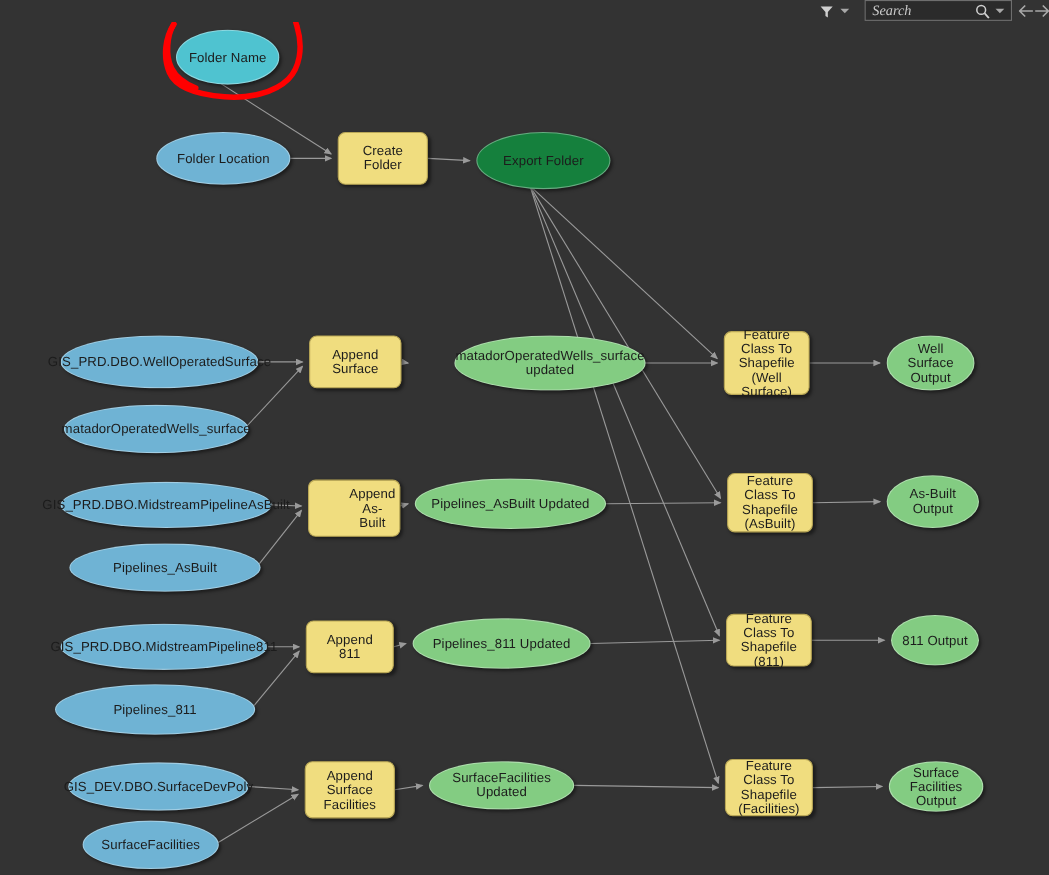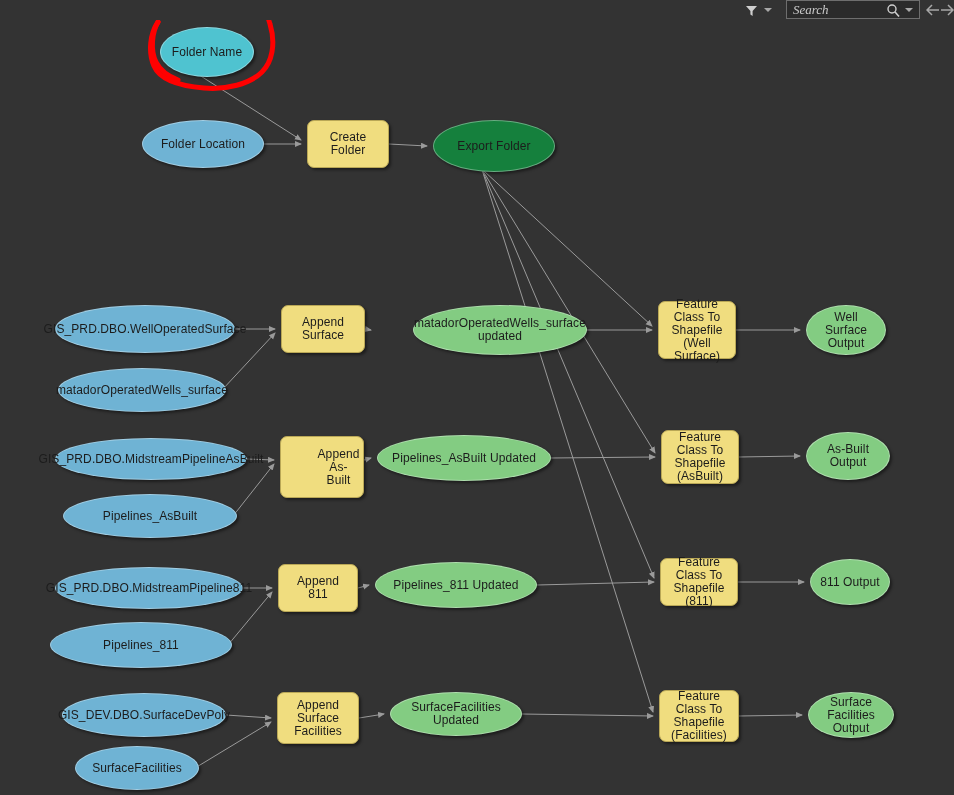--- a/index.html
+++ b/index.html
@@ -193,21 +193,21 @@
       </div>
       <div class="node oval n-output" style="left: 806px; top: 305px; width: 80px; height: 50px; background: rgb(131, 204, 130);">
         <span>Well Surface Output</span>
       </div>
       <div class="node oval n-input" style="left: 55px; top: 438px; width: 192px; height: 42px; background: rgb(111, 179, 212);">
         <span>GIS_PRD.DBO.MidstreamPipelineAsBuilt</span>
       </div>
       <div class="node oval n-input" style="left: 63px; top: 494px; width: 174px; height: 44px; background: rgb(111, 179, 212); justify-content: center;">
         <span>Pipelines_AsBuilt</span>
       </div>
-      <div class="node rect n-process" style="left: 280px; top: 436px; width: 84px; height: 62px; background: rgb(240, 221, 127); padding-left: 40px;">
+      <div class="node rect n-process" style="left: 280px; top: 436px; width: 84px; height: 52px; background: rgb(240, 221, 127); padding-left: 40px;">
         <span>Append As-Built</span>
       </div>
       <div class="node oval n-output" style="left: 377px; top: 435px; width: 174px; height: 46px; background: rgb(131, 204, 130);">
         <span>Pipelines_AsBuilt Updated</span>
       </div>
       <div class="node rect n-process" style="left: 661px; top: 430px; width: 78px; height: 54px; background: rgb(240, 221, 127);">
         <span>Feature Class To Shapefile (AsBuilt)</span>
       </div>
       <div class="node oval n-output" style="left: 806px; top: 432px; width: 84px; height: 48px; background: rgb(131, 204, 130);">
         <span>As-Built Output</span>

